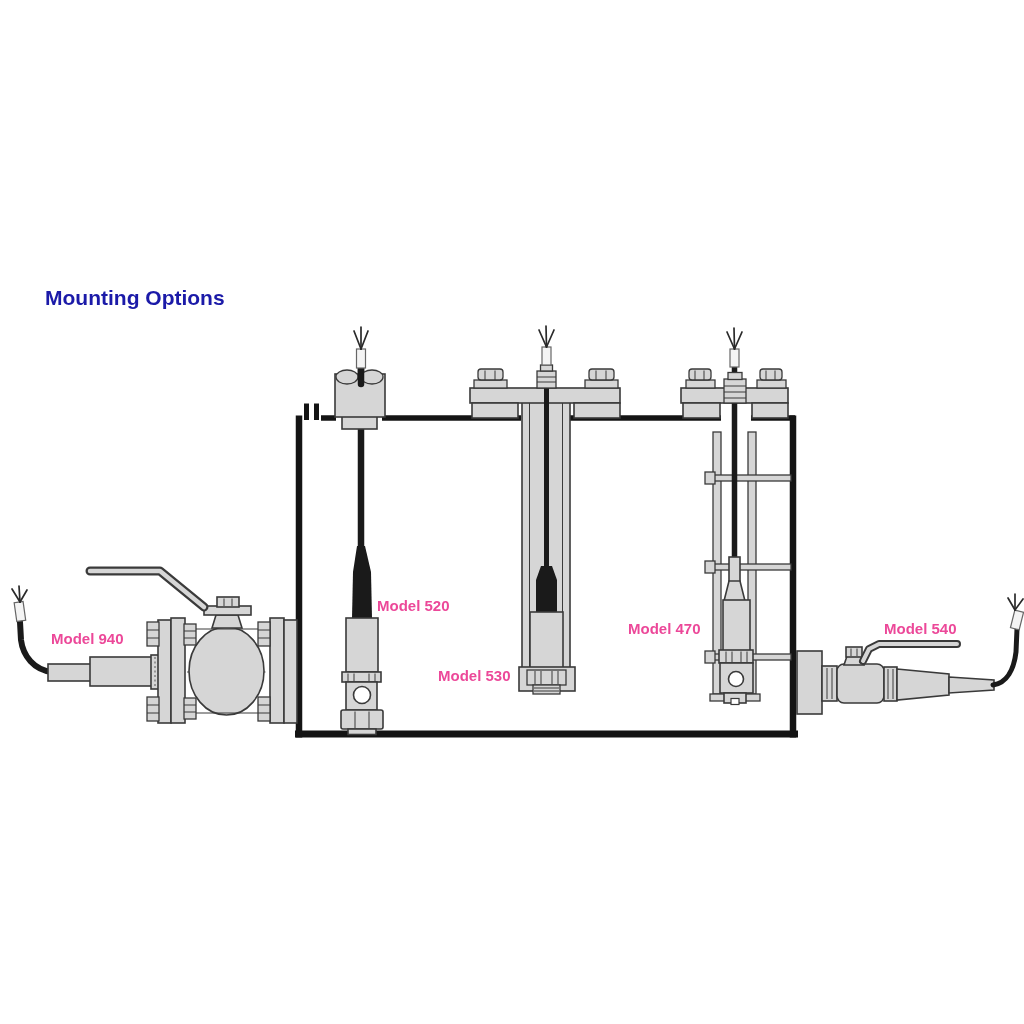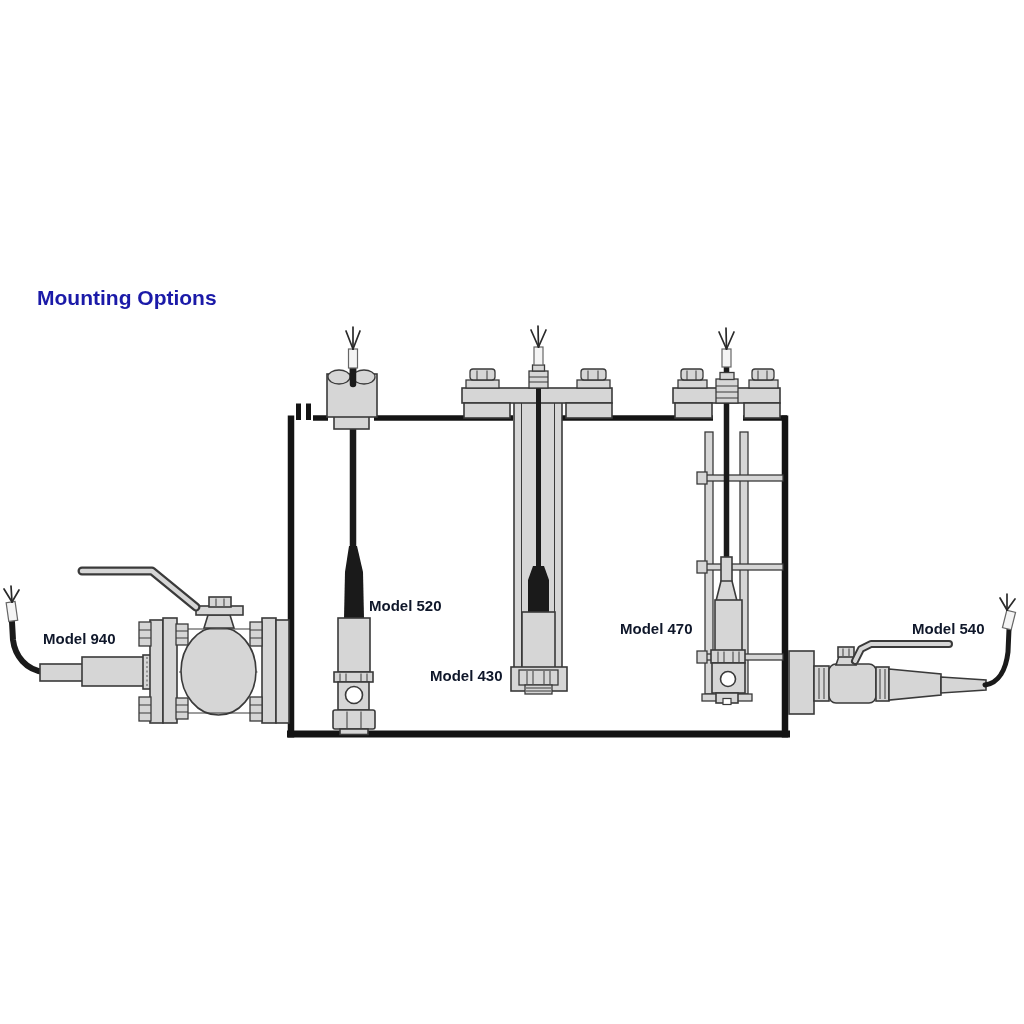--- a/index.html
+++ b/index.html
@@ -1,25 +1,25 @@
 <!DOCTYPE html>
 <html><head>
 <meta charset="utf-8">
 <style>
   html,body{margin:0;padding:0;width:1024px;height:1024px;background:#ffffff;overflow:hidden;}
   body{font-family:"Liberation Sans", sans-serif;position:relative;}
-  .stage{position:absolute;left:0;top:0;width:960px;height:1024px;}
+  .stage{position:absolute;left:8px;top:0;width:960px;height:1024px;}
   svg{position:absolute;left:0;top:0;}
   .page-title{position:absolute;left:37px;top:286px;font-size:21px;font-weight:bold;color:#1b1aa8;white-space:nowrap;}
-  .mlabel{position:absolute;font-size:15px;font-weight:bold;color:#0f172a;white-space:nowrap;}
+  .mlabel{position:absolute;font-size:15px;font-weight:bold;color:#ec4899;white-space:nowrap;}
   .lbl-510{left:43px;top:630px;}
   .lbl-520{left:369px;top:597px;}
   .lbl-530{left:430px;top:667px;}
   .lbl-550{left:620px;top:620px;}
-  .lbl-540{left:876px;top:620px;margin-left:36px;}
+  .lbl-540{left:876px;top:620px;}
   
   .metal{fill:#d6d6d6;stroke:#3a3a3a;stroke-width:1.6;}
   .metal-thin{fill:#d6d6d6;stroke:#3a3a3a;stroke-width:1.3;}
   .blackpart{fill:#1a1a1a;stroke:none;}
   .cable{stroke:#1a1a1a;fill:none;stroke-linecap:round;}
   .tankline{stroke:#141414;fill:none;}
   .facet{stroke:#3a3a3a;stroke-width:1;fill:none;}
   .dotted{stroke:#555;stroke-width:1;stroke-dasharray:2,2.5;fill:none;}
   .ferrule{fill:#f4f4f4;stroke:#666;stroke-width:1.2;}
   .fray{stroke:#2a2a2a;stroke-width:1.7;stroke-linecap:round;fill:none;}
@@ -292,17 +292,17 @@
       <path class="fray" d="M 1007,610 L 1007,594"></path>
       <path class="fray" d="M 1007,610 L 1015,599"></path>
     </g>
   </g>
 
 </svg>
 
 <div class="page-title">Mounting Options</div>
 <div class="mlabel lbl-510">Model 940</div>
 <div class="mlabel lbl-520">Model 520</div>
-<div class="mlabel lbl-530">Model 430</div>
+<div class="mlabel lbl-530">Model 530</div>
 <div class="mlabel lbl-550">Model 470</div>
 <div class="mlabel lbl-540">Model 540</div>
 
 </div>
 
 </body></html>

